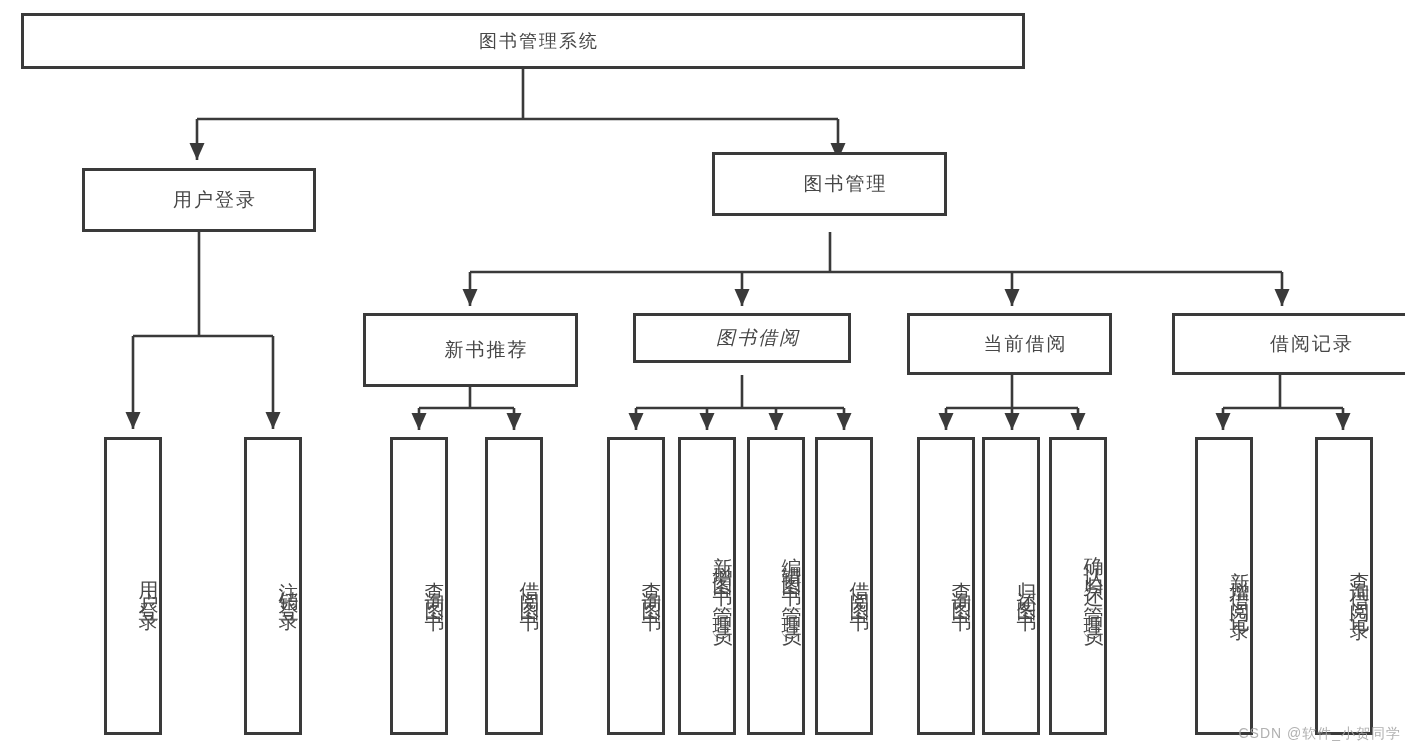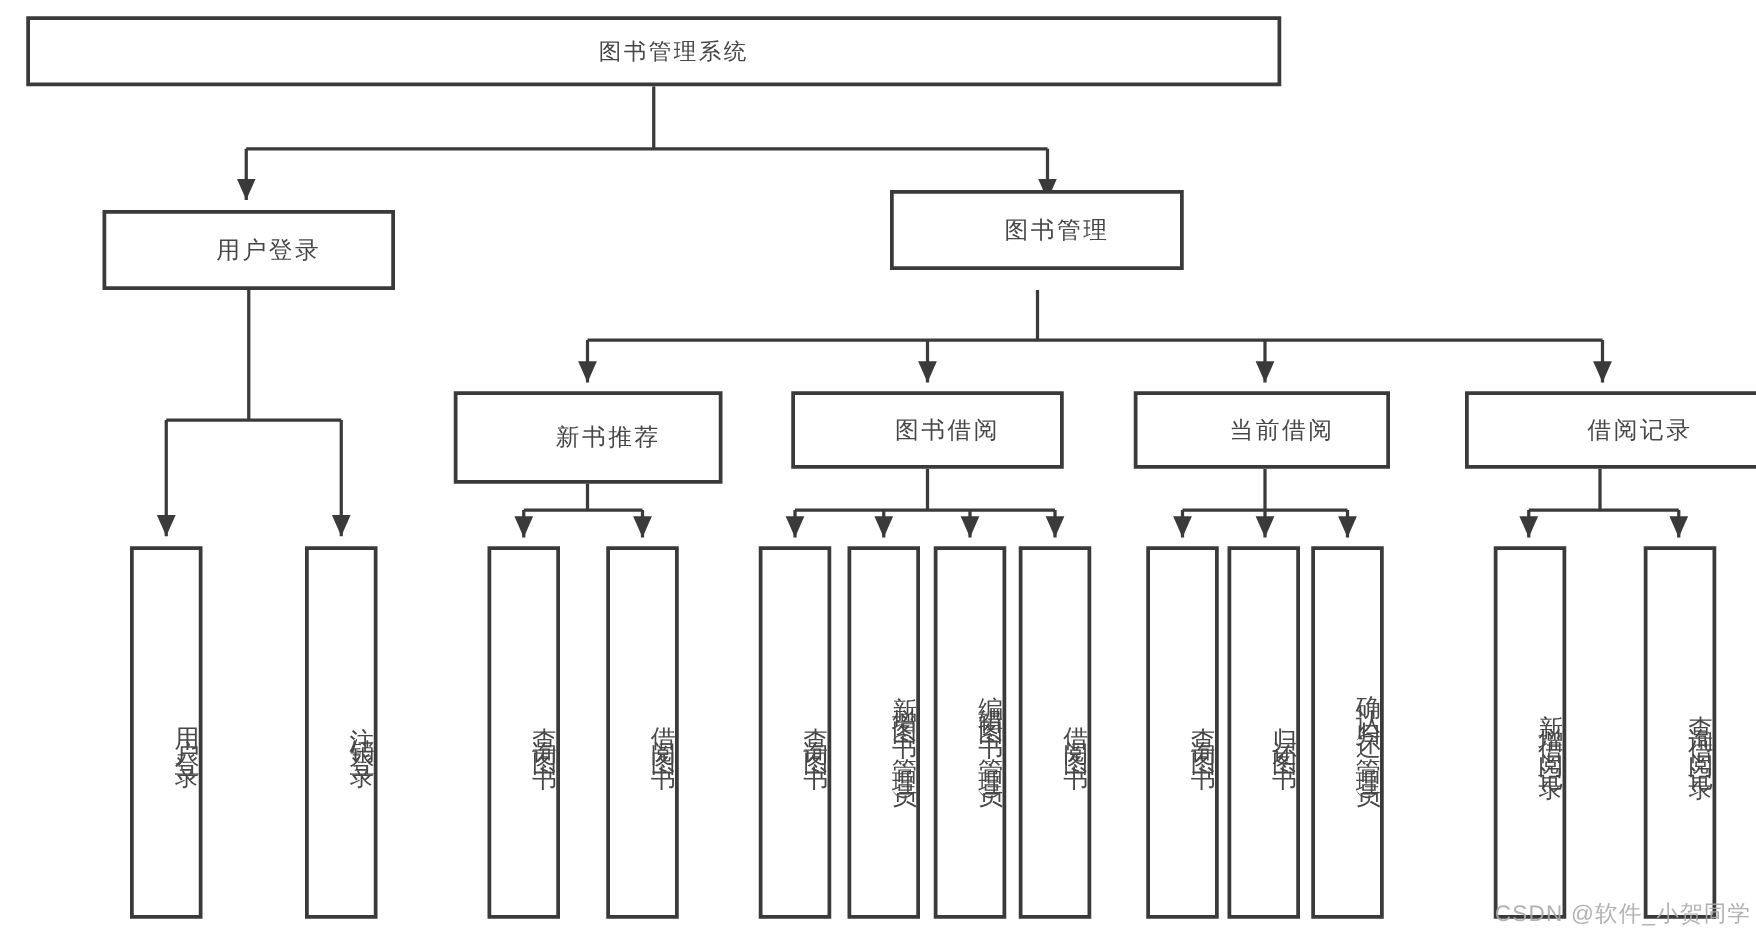--- a/index.html
+++ b/index.html
@@ -36,21 +36,21 @@
     writing-mode: vertical-rl;
     text-orientation: mixed;
     font-size: 20px;
     line-height: 1;
     letter-spacing: 10px;
   }
   .watermark {
     position: absolute;
     right: 4px;
     bottom: 4px;
-    font-size: 18px;
+    font-size: 14px;
     letter-spacing: 1px;
     color: var(--wm);
     opacity: 0.9;
     z-index: 5;
     white-space: nowrap;
   }
 </style>
 </head>
 <body>
 
@@ -104,21 +104,21 @@
   <div class="node h" style="left:82px; top:168px; width:234px; height:64px;">
     <span>用户登录</span>
   </div>
   <div class="node h" style="left:712px; top:152px; width:235px; height:64px;">
     <span>图书管理</span>
   </div>
 
   <div class="node h" style="left:363px; top:313px; width:215px; height:74px;">
     <span>新书推荐</span>
   </div>
-  <div class="node h" style="left:633px; top:313px; width:218px; height:62px;">
+  <div class="node h" style="left:633px; top:313px; width:218px; height:50px;font-style:italic;">
     <span>图书借阅</span>
   </div>
   <div class="node h" style="left:907px; top:313px; width:205px; height:62px;">
     <span>当前借阅</span>
   </div>
   <div class="node h" style="left:1172px; top:313px; width:248px; height:62px;">
     <span>借阅记录</span>
   </div>
 
   <div class="node v" style="left:104px; top:437px; width:58px; height:298px;">

